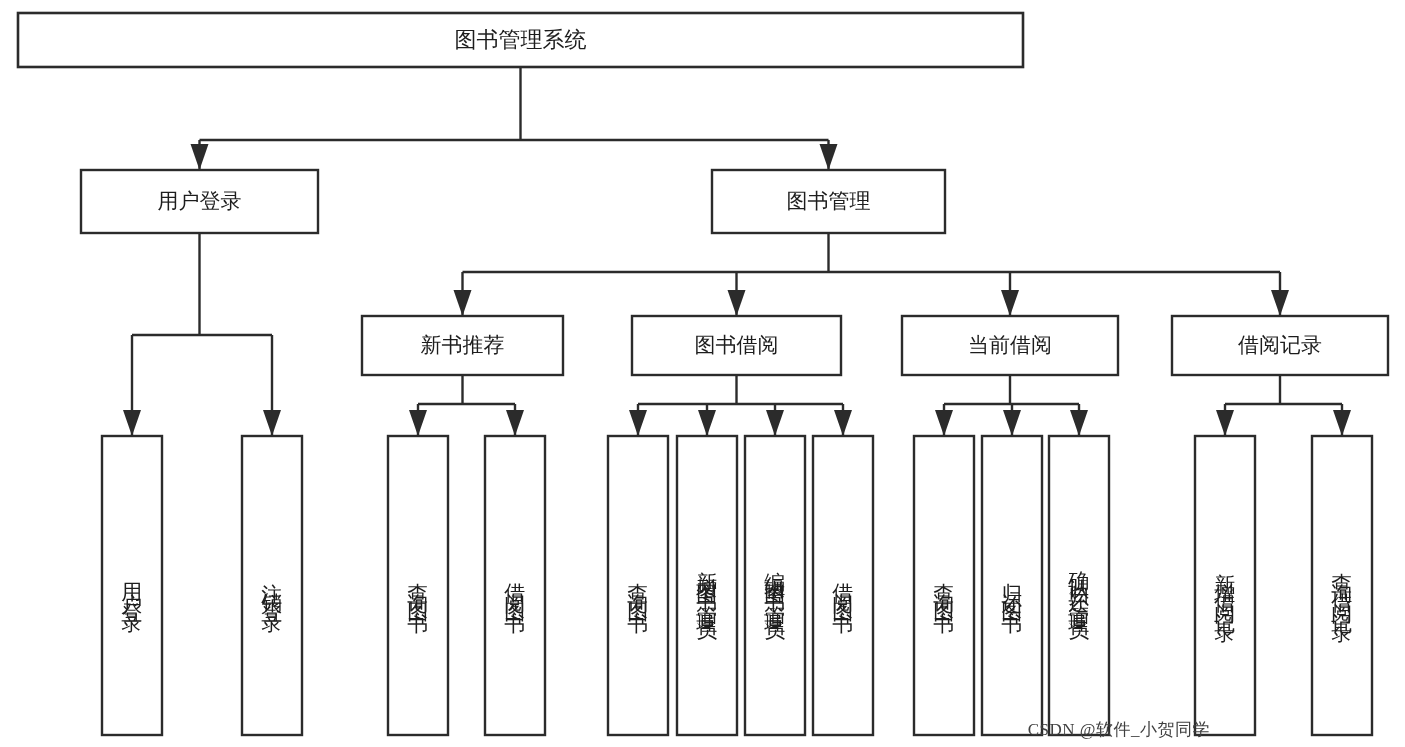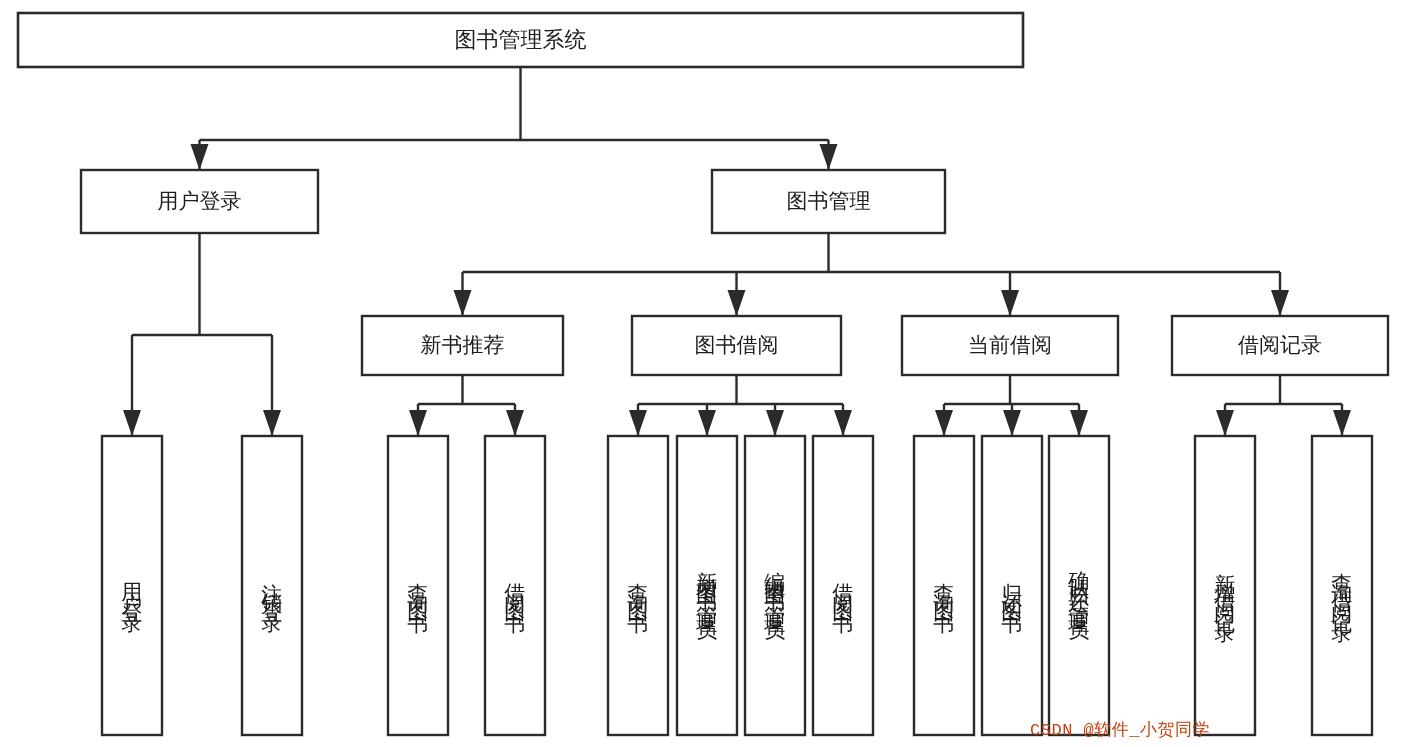--- a/index.html
+++ b/index.html
@@ -69,23 +69,23 @@
     font-size: 21px;
     line-height: 1.12;
     letter-spacing: 2.5px;
     color: #1d1d1d;
     white-space: nowrap;
   }
   .watermark {
     position: absolute;
     right: 8px;
     bottom: 6px;
-    font-family: Liberation Mono, monospace;
+    font-family: Liberation Serif, serif;
     font-size: 17px;
-    color: #c2410c;
+    color: #404040;
     letter-spacing: 0.5px;
     user-select: none;
   }
 </style>
 </head>
 <body>
 
 <div id="diagram-root">
   <svg class="tree" viewBox="0 0 1405 747">
     <g id="edges-layer">

